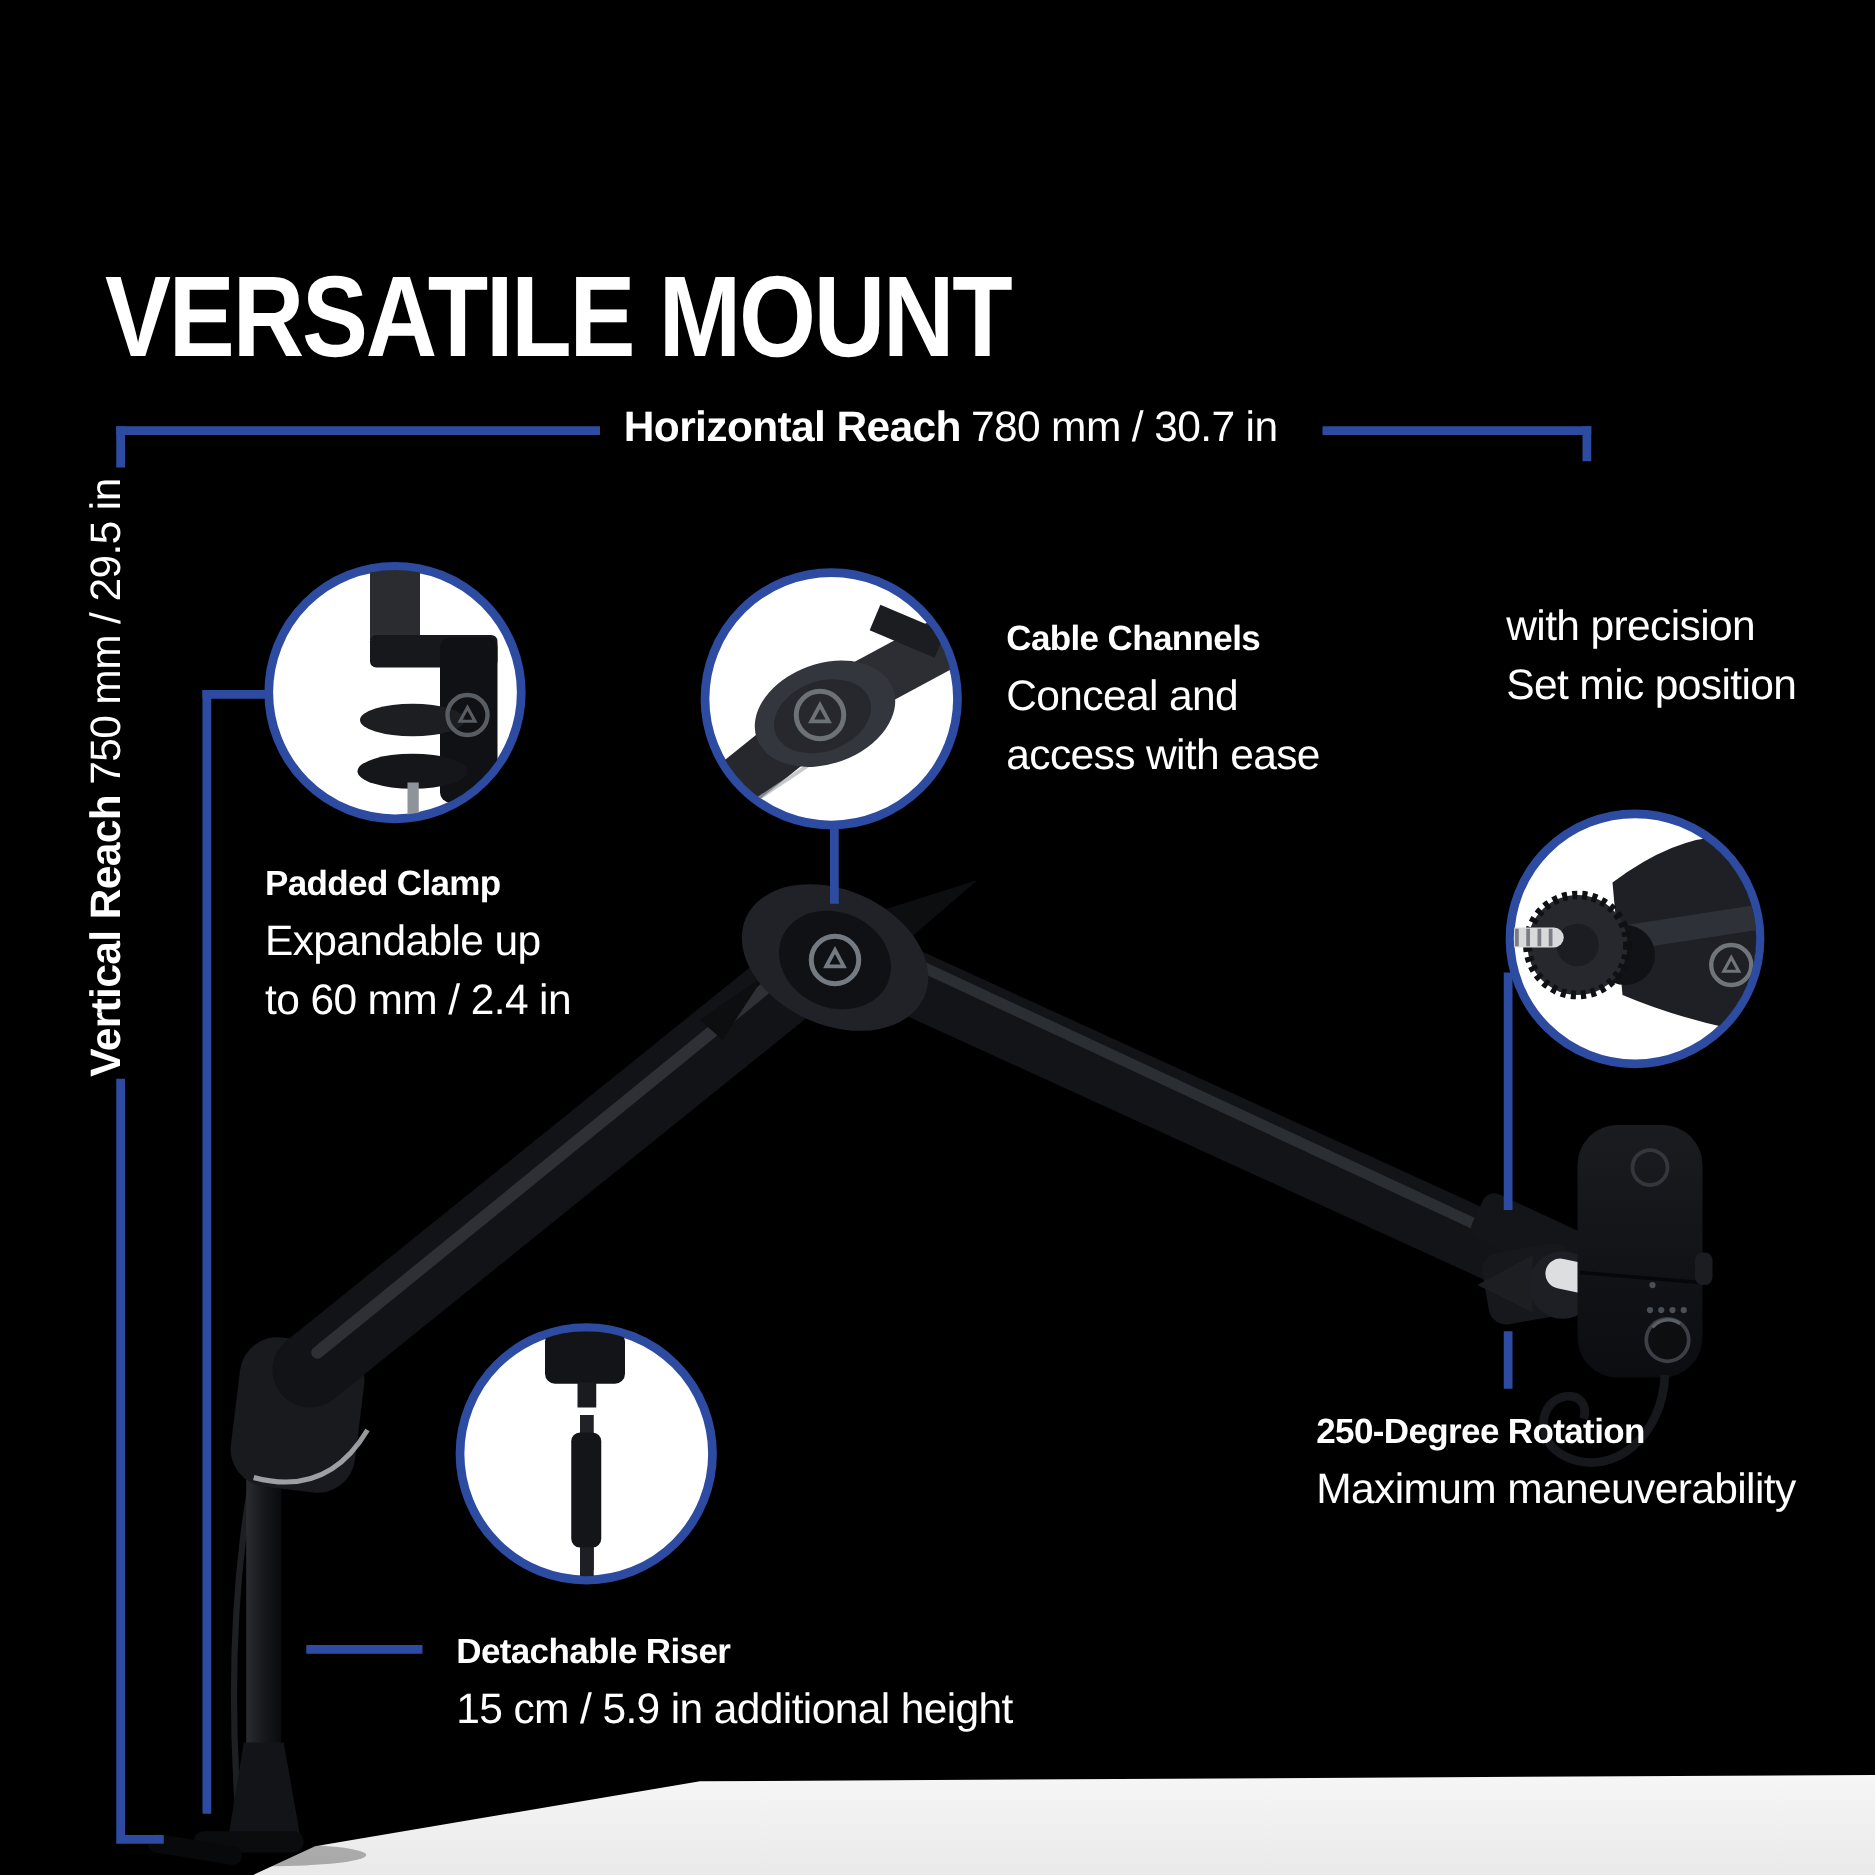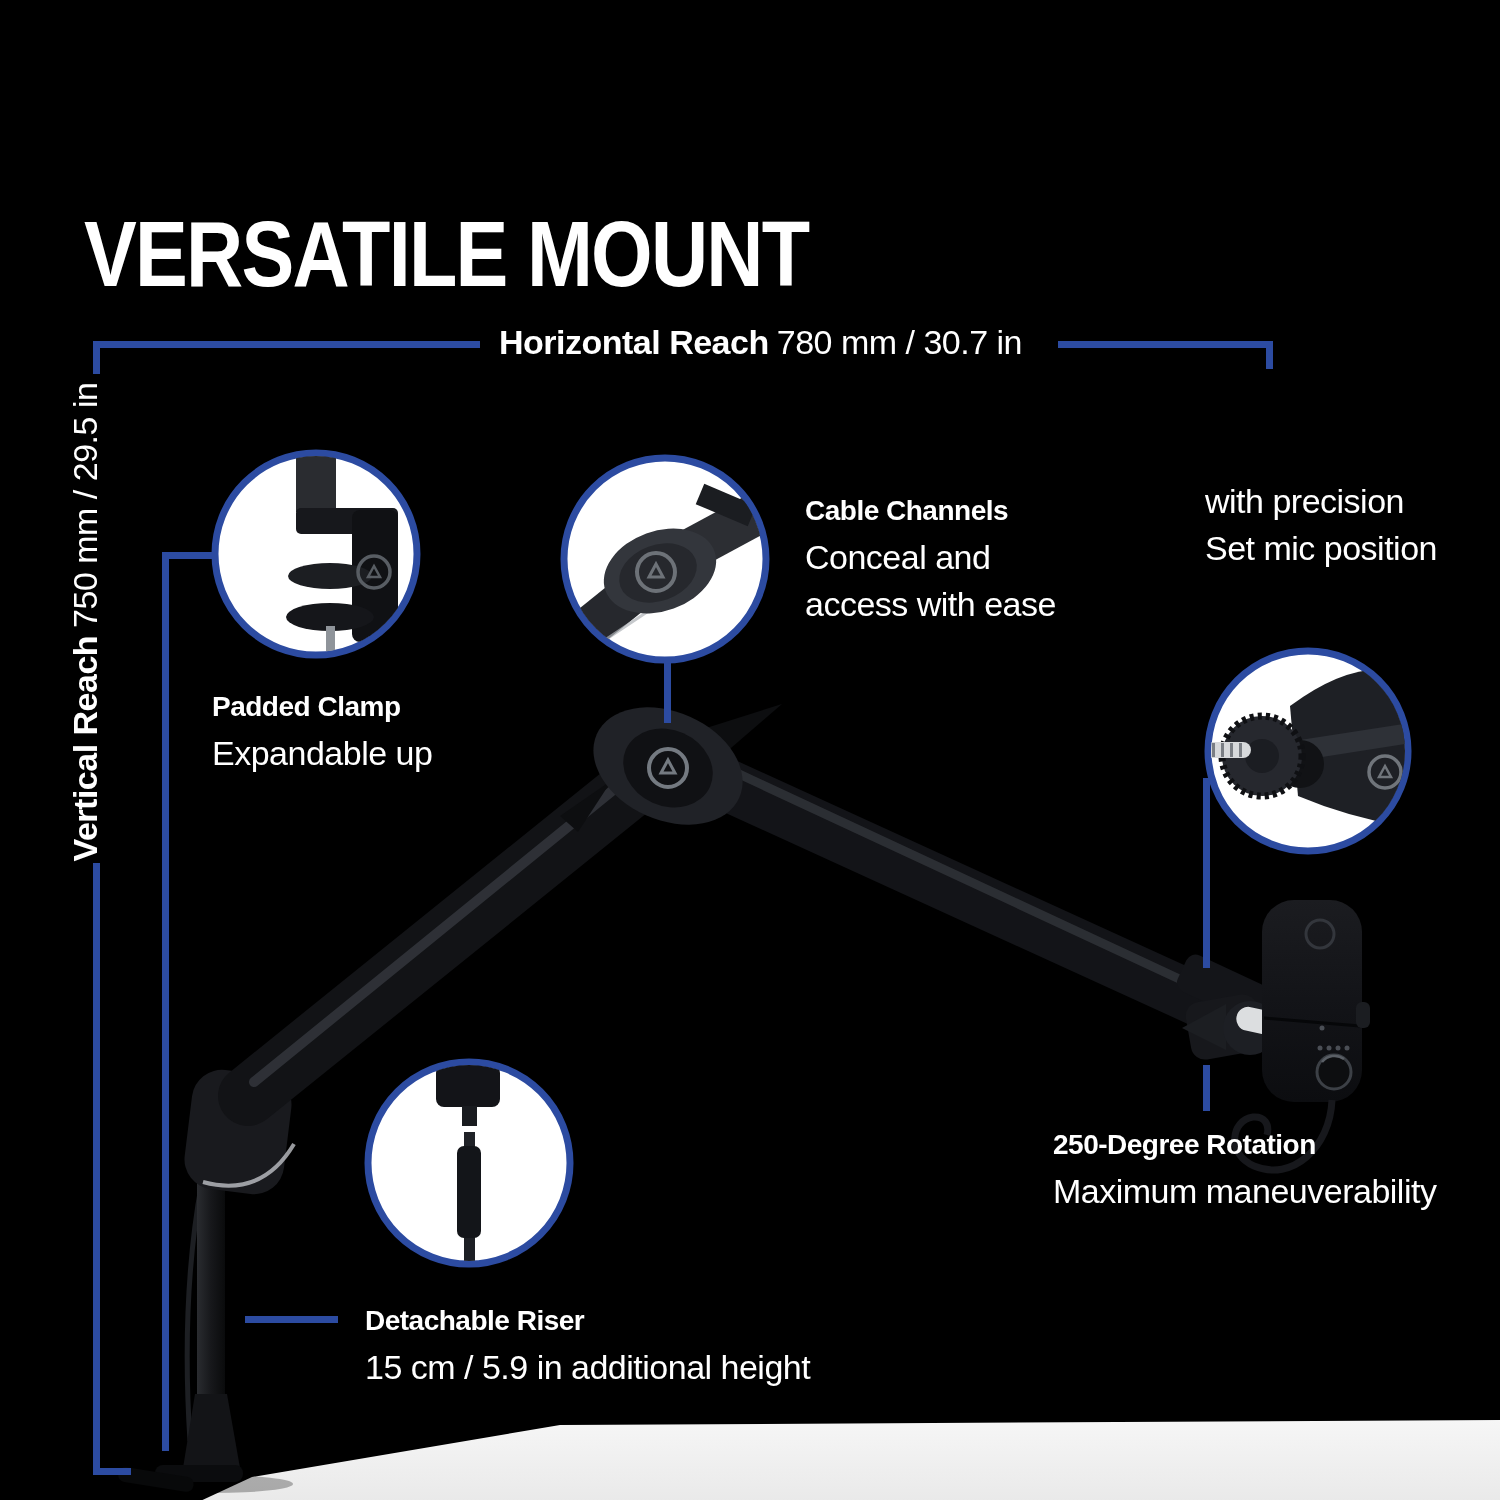--- a/index.html
+++ b/index.html
@@ -222,20 +222,21 @@
     <b>Horizontal Reach</b><span>780 mm / 30.7 in</span>
   </div>
 
   <div class="txt measure v-measure">
     <b>Vertical Reach</b><span>750 mm / 29.5 in</span>
   </div>
 
   <div class="callout co-clamp">
     <h3>Padded Clamp</h3>
     <p>Expandable up</p>
+    <p>to 60 mm / 2.4 in</p>
   </div>
 
   <div class="callout co-cable">
     <h3>Cable Channels</h3>
     <p>Conceal and</p>
     <p>access with ease</p>
   </div>
 
   <div class="callout co-ball">
     <p>with precision</p>

